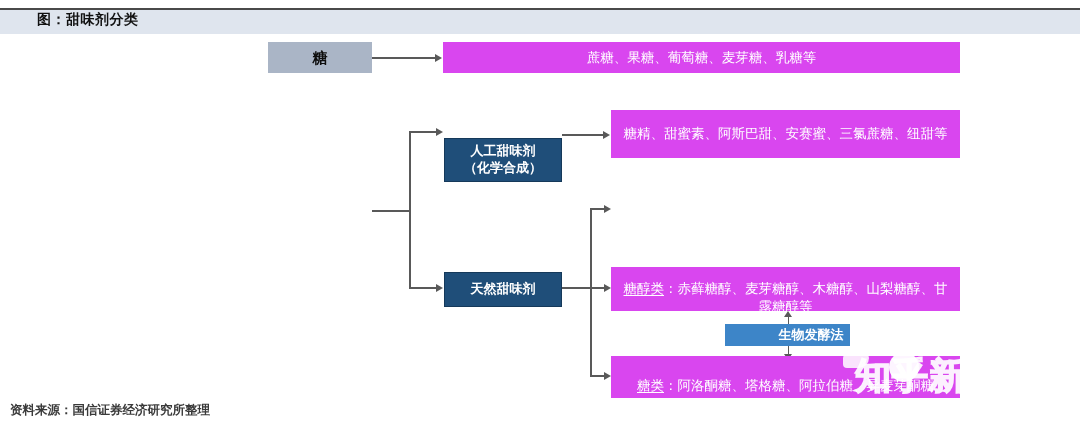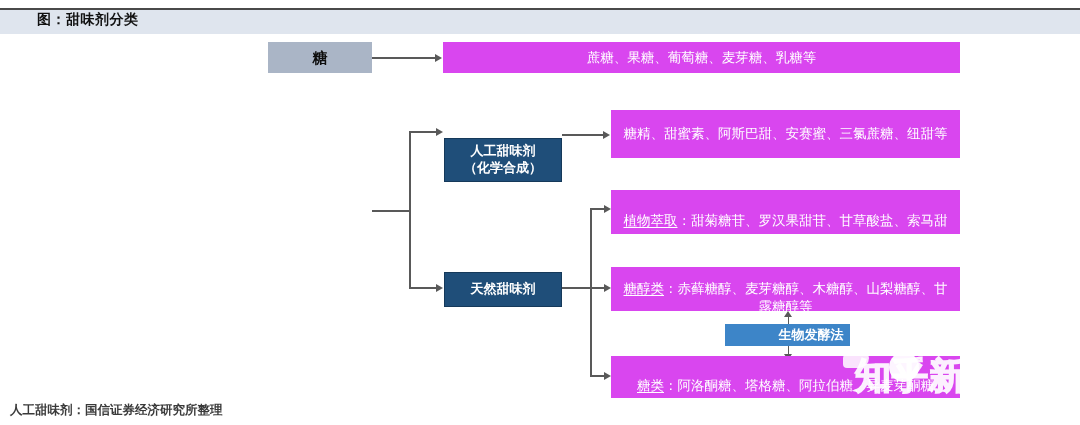--- a/index.html
+++ b/index.html
@@ -198,25 +198,20 @@
 
   <div class="line hline" style="left:590px; top:208px; width:15px;"></div>
   <div class="arrow-r" style="left:604px; top:204.5px;"></div>
 
   <div class="line hline" style="left:590px; top:287px; width:15px;"></div>
   <div class="arrow-r" style="left:604px; top:283.5px;"></div>
 
   <div class="line hline" style="left:590px; top:375px; width:15px;"></div>
   <div class="arrow-r" style="left:604px; top:371.5px;"></div>
 
-  <div class="node node-blue" style="left:611px; top:190px; width:349px; height:44px;">
-    <span>
-      <span class="u">植物萃取</span><span>：甜菊糖苷、罗汉果甜苷、甘草酸盐、索马甜</span>
-    </span>
-  </div>
 
   <div class="node node-blue" style="left:611px; top:267px; width:349px; height:44px;">
     <span>
       <span class="u">糖醇类</span><span>：赤藓糖醇、麦芽糖醇、木糖醇、山梨糖醇、甘露糖醇等</span>
     </span>
   </div>
 
   <div class="arrow-u" style="left:784px; top:311px;"></div>
   <div class="line vline" style="left:787.5px; top:315px; height:9px;"></div>
 
@@ -228,15 +223,15 @@
   <div class="node node-blue" style="left:611px; top:356px; width:349px; height:42px;">
     <span>
       <span class="u">糖类</span><span>：阿洛酮糖、塔格糖、阿拉伯糖、异麦芽酮糖</span>
     </span>
   </div>
 
   <div class="wm-badge2"></div>
   <div class="wm-badge"></div>
   <div class="watermark">知乎新@满天星</div>
 
-  <div class="footer">人工甜味剂：国信证券经济研究所整理</div>
+  <div class="footer">资料来源：国信证券经济研究所整理</div>
 
 </div>
 
 </body></html>

